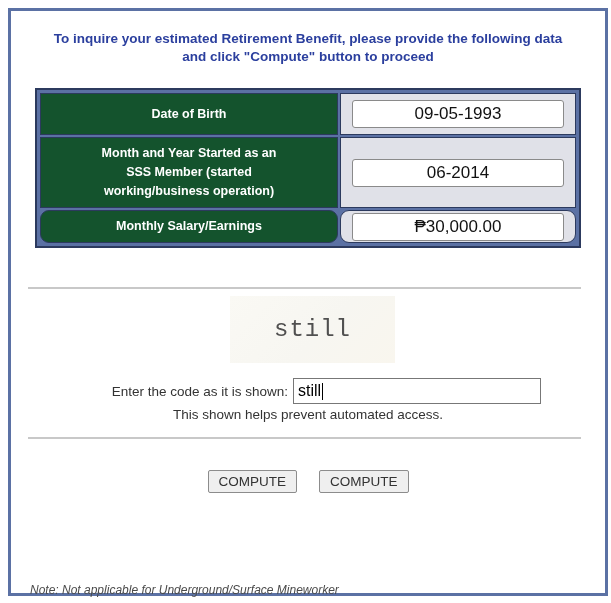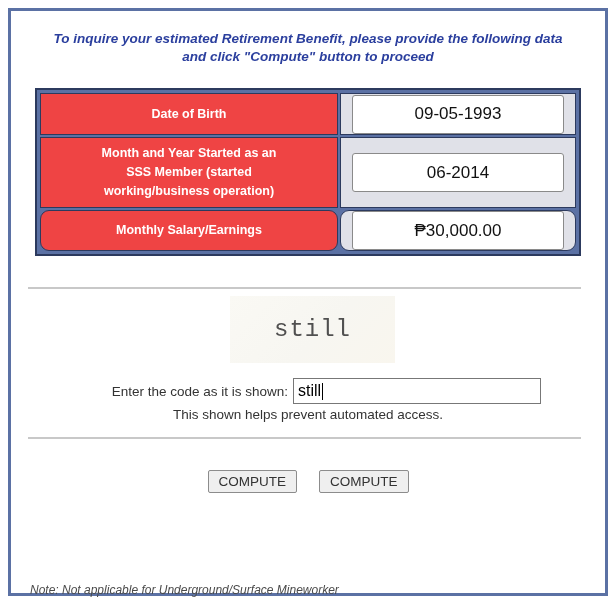--- a/index.html
+++ b/index.html
@@ -14,21 +14,20 @@
     left: 8px; top: 8px;
     width: 600px; height: 588px;
     border: 3px solid #5b71a4;
     background: #ffffff;
   }
   
   .heading {
     position: absolute;
     top: 19px; left: 0; width: 100%;
     text-align: center;
-    font-style: italic;
     font-weight: bold;
     font-size: 13.5px;
     line-height: 18px;
     color: #2b3f9e;
   }
   .form-table-wrap {
     position: absolute;
     left: 24px; top: 77px;
     width: 546px;
     background: #5b71a4;
@@ -39,38 +38,38 @@
     width: 100%;
     border-collapse: separate;
     border-spacing: 2px;
   }
   table.form-table td {
     border: 1px solid #2c3a5e;
     vertical-align: middle;
   }
   td.label-cell {
     width: 298px;
-    background: #ef4444;
+    background: #14532d;
     color: #ffffff;
     font-weight: bold;
     font-size: 12.5px;
     line-height: 1.5;
     text-align: center;
     padding: 4px 50px;
   }
   td.value-cell {
     background: #e0e1e8;
     border-left: 2px solid #eceef2;
     text-align: center;
   }
   .row-1 td { height: 42px; }
   .row-2 td { height: 71px; }
   .row-3 td { height: 33px; border-radius: 9px; }
   .cell-input {
-    width: 212px; height: 39px;
+    width: 212px; height: 28px;
     border: 1px solid #8a8a8a;
     border-radius: 3px;
     background: #ffffff;
     font-family: "Liberation Sans", sans-serif;
     font-size: 17px;
     color: #111;
     text-align: center;
     display: inline-block;
   }
   .divider {

